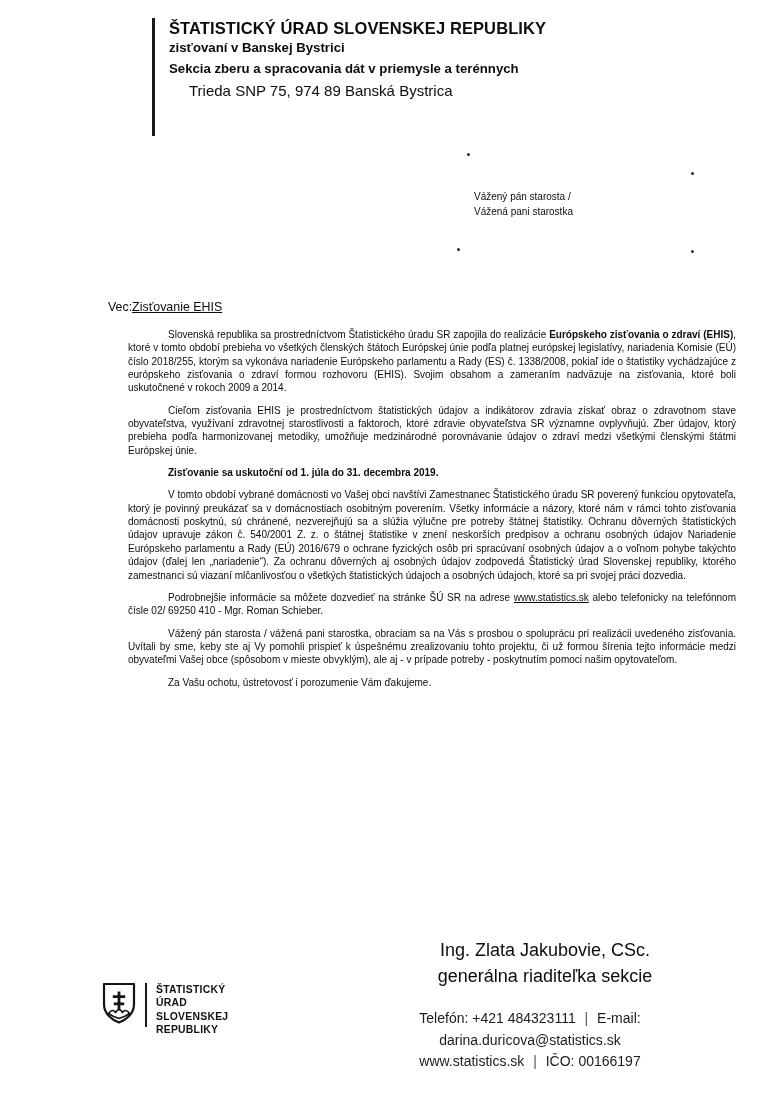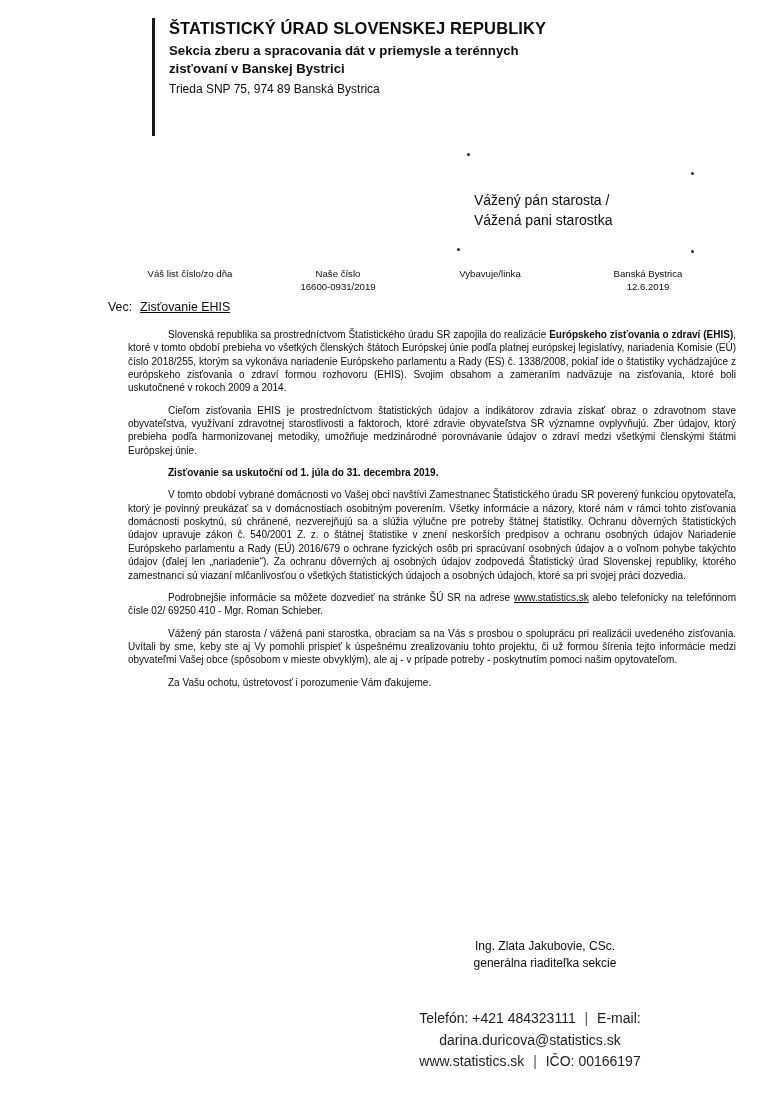--- a/index.html
+++ b/index.html
@@ -48,40 +48,41 @@
     line-height: 1.25;
     white-space: nowrap;
   }
   .org-dept {
     font-size: 13.2px;
     font-weight: bold;
     line-height: 1.36;
     margin-top: 3px;
   }
   .org-addr {
-    font-size: 12px;
+    font-size: 15px;
     font-weight: normal;
     margin-top: 4px;
+    margin-left: 20px;
   }
 
   
   .dot {
     position: absolute;
     width: 3px;
     height: 3px;
     border-radius: 50%;
     background: #2b2b2b;
   }
 
   
   .addressee {
     position: absolute;
     left: 474px;
     top: 190px;
-    font-size: 14px;
+    font-size: 10px;
     line-height: 1.45;
   }
 
   
   .refrow {
     position: absolute;
     left: 108px;
     top: 268px;
     width: 640px;
     height: 36px;
@@ -102,21 +103,21 @@
   .subject {
     position: absolute;
     left: 108px;
     top: 300px;
     font-size: 12.4px;
     white-space: nowrap;
   }
   .subject .label { }
   .subject .value {
     text-decoration: underline;
-    margin-left: 8px;
+    margin-left: 0;
   }
 
   
   .body-block {
     position: absolute;
     left: 112px;
     top: 328px;
     width: 624px;
   }
   p.para {
@@ -139,21 +140,21 @@
     text-decoration: underline;
   }
 
   
   .signature {
     position: absolute;
     left: 400px;
     top: 938px;
     width: 290px;
     text-align: center;
-    font-size: 12px;
+    font-size: 18px;
     line-height: 1.42;
   }
 
   
   .footer-contact {
     position: absolute;
     left: 330px;
     top: 1008px;
     width: 400px;
     text-align: center;
@@ -197,54 +198,36 @@
 </head>
 <body>
 
 <div class="page">
 
   <div class="lh-rule"></div>
 
   <div class="letterhead">
     <div class="lh-text">
       <div class="org-name">ŠTATISTICKÝ ÚRAD SLOVENSKEJ REPUBLIKY</div>
+      <div class="org-dept" style="margin-top:0">zisťovaní v Banskej Bystrici</div>
       <div class="org-dept">Sekcia zberu a spracovania dát v priemysle a terénnych</div>
-      <div class="org-dept" style="margin-top:0">zisťovaní v Banskej Bystrici</div>
       <div class="org-addr">Trieda SNP 75, 974 89  Banská Bystrica</div>
     </div>
   </div>
 
   <div class="dot" style="left:467px; top:153px;"></div>
   <div class="dot" style="left:691px; top:172px;"></div>
   <div class="dot" style="left:457px; top:248px;"></div>
   <div class="dot" style="left:691px; top:250px;"></div>
 
   <div class="addressee">
     <div>Vážený pán starosta /</div>
     <div>Vážená pani starostka</div>
   </div>
 
-  <div class="refrow">
-    <div class="ref-col ref-c1">
-      <div>Váš list číslo/zo dňa</div>
-      <div></div>
-    </div>
-    <div class="ref-col ref-c2">
-      <div>Naše číslo</div>
-      <div>16600-0931/2019</div>
-    </div>
-    <div class="ref-col ref-c3">
-      <div>Vybavuje/linka</div>
-      <div></div>
-    </div>
-    <div class="ref-col ref-c4">
-      <div>Banská Bystrica</div>
-      <div>12.6.2019</div>
-    </div>
-  </div>
 
   <div class="subject">
     <span class="label">Vec:</span><span class="value">Zisťovanie EHIS</span>
   </div>
 
   <div class="body-block">
 
     <p class="para"><span>Slovenská republika sa prostredníctvom Štatistického úradu SR zapojila do realizácie </span><b>Európskeho zisťovania o zdraví (EHIS)</b><span>, ktoré v tomto období prebieha vo všetkých členských štátoch Európskej únie podľa platnej európskej legislatívy, nariadenia Komisie (EÚ) číslo 2018/255, ktorým sa vykonáva nariadenie Európskeho parlamentu a Rady (ES) č. 1338/2008, pokiaľ ide o štatistiky vychádzajúce z európskeho zisťovania o zdraví formou rozhovoru (EHIS). Svojim obsahom a zameraním nadväzuje na zisťovania, ktoré boli uskutočnené v rokoch 2009 a 2014.</span></p>
 
     <p class="para">Cieľom zisťovania EHIS je prostredníctvom štatistických údajov a indikátorov zdravia získať obraz o zdravotnom stave obyvateľstva, využívaní zdravotnej starostlivosti a faktoroch, ktoré zdravie obyvateľstva SR významne ovplyvňujú. Zber údajov, ktorý prebieha podľa harmonizovanej metodiky, umožňuje medzinárodné porovnávanie údajov o zdraví medzi všetkými členskými štátmi Európskej únie.</p>
@@ -276,14 +259,28 @@
       <span>darina.duricova@statistics.sk</span>
     </div>
     <div>
       <span>www.statistics.sk</span>
       <span class="sep">|</span>
       <span>IČO:</span>
       <span>00166197</span>
     </div>
   </div>
 
+  <div class="footer-logo">
+    <svg class="emblem" viewBox="0 0 34 42" xmlns="http://www.w3.org/2000/svg">
+      <path d="M2 2 H32 V22 C32 32 24 38 17 40.5 C10 38 2 32 2 22 Z" fill="#ffffff" stroke="#141414" stroke-width="2.2" stroke-linejoin="round"></path>
+      <path d="M15.6 9.5 H18.4 V13.2 H23.2 V16 H18.4 V20.5 H22.2 V23.3 H18.4 V29 H15.6 V23.3 H11.8 V20.5 H15.6 V16 H10.8 V13.2 H15.6 Z" fill="#141414"></path>
+      <path d="M6.5 31.5 C9 27.8 11.6 27.6 13.6 30.6 C15.4 26.8 18.6 26.8 20.4 30.6 C22.4 27.6 25 27.8 27.5 31.5 C24 34.2 20.3 35.6 17 36.4 C13.7 35.6 10 34.2 6.5 31.5 Z" fill="#ffffff" stroke="#141414" stroke-width="1.6" stroke-linejoin="round"></path>
+    </svg>
+    <div class="logo-divider"></div>
+    <div class="logo-words">
+      <div>ŠTATISTICKÝ</div>
+      <div>ÚRAD</div>
+      <div>SLOVENSKEJ</div>
+      <div>REPUBLIKY</div>
+    </div>
+  </div>
 
 </div>
 
 </body></html>

